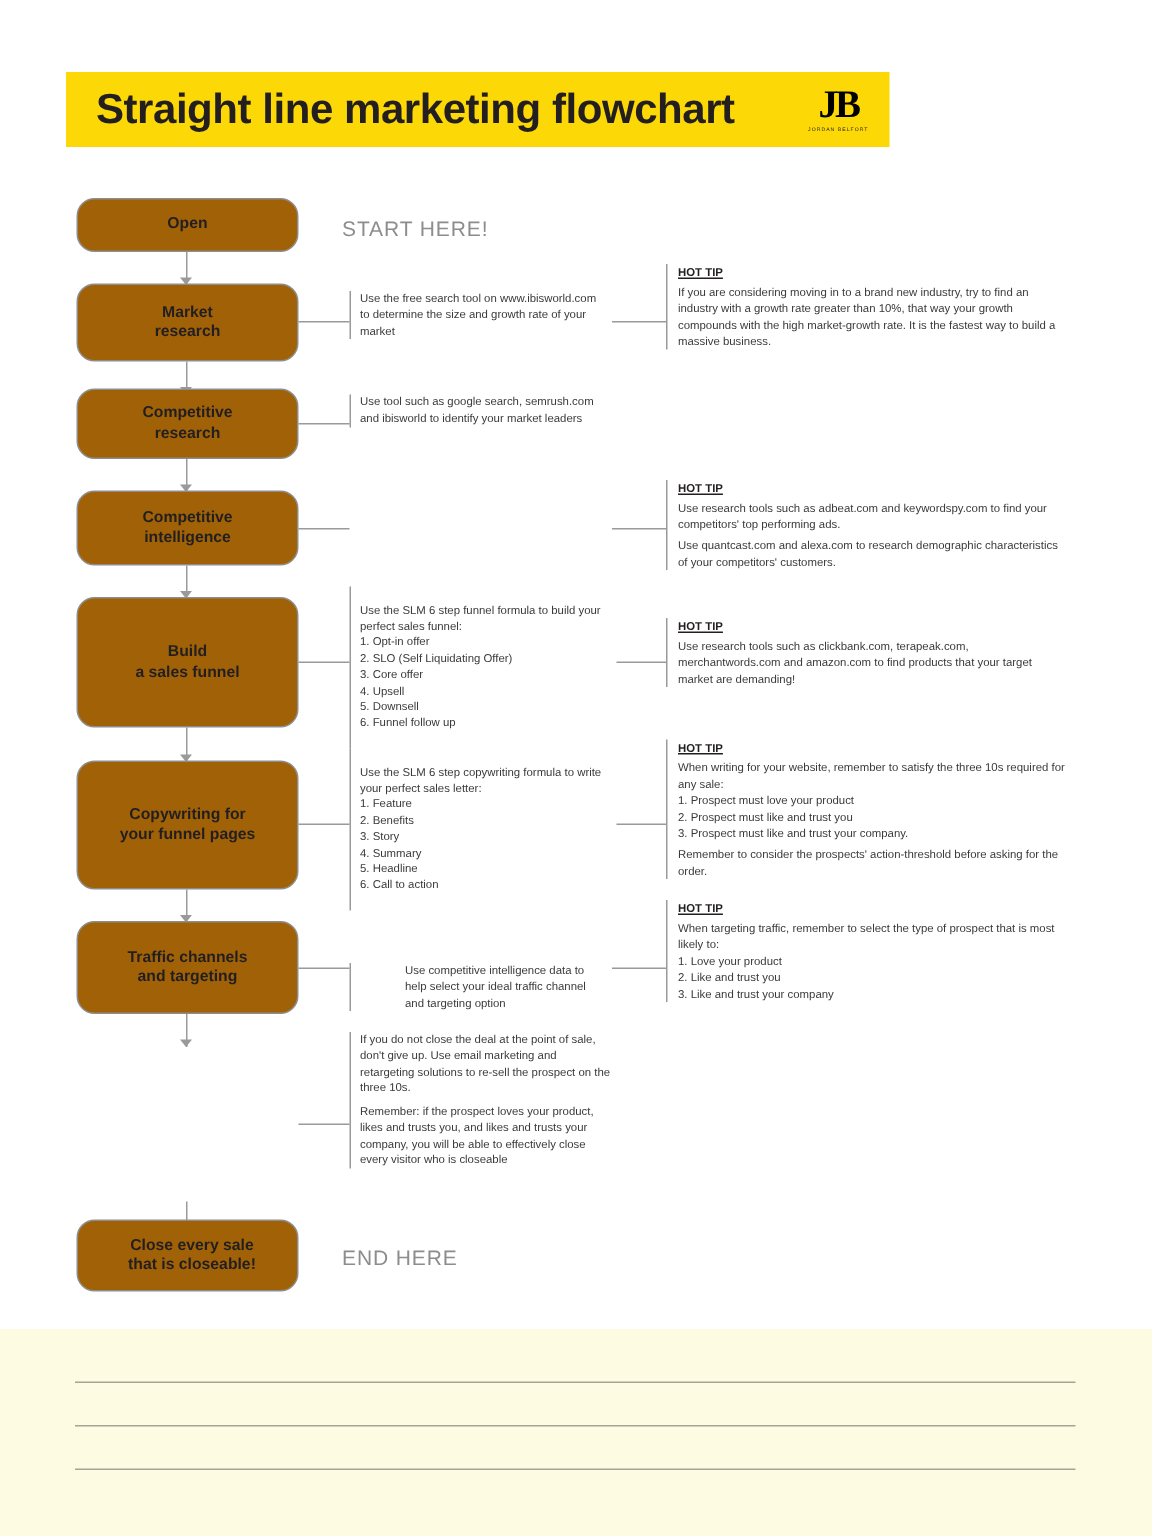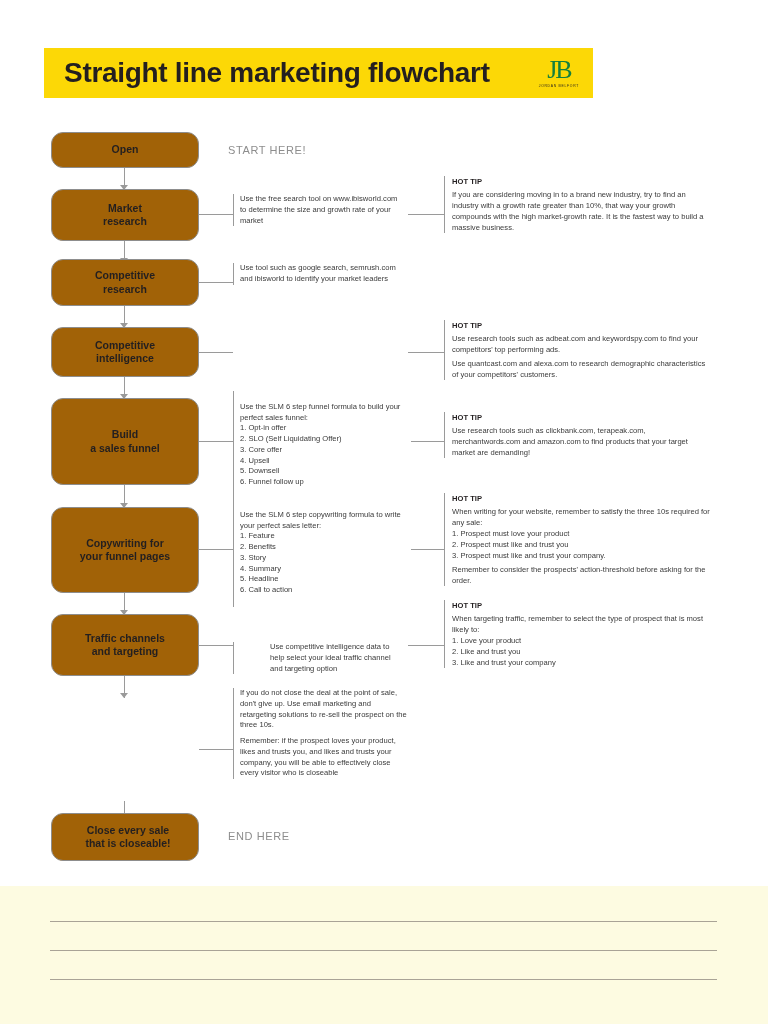--- a/index.html
+++ b/index.html
@@ -18,21 +18,21 @@
     background: #FCD806;
     display: flex; align-items: center; justify-content: space-between;
     padding: 0 14px 0 20px;
   }
   .header-title {
     font-size: 28px; font-weight: bold; color: #231f20;
     letter-spacing: -0.3px; line-height: 1;
     font-family: "Liberation Sans", sans-serif;
   }
   .logo-wrap { display: flex; flex-direction: column; align-items: center; justify-content: center; }
-  .logo-mark { font-size: 26px; font-weight: normal; color: #15803d; line-height: 0.95;
+  .logo-mark { font-size: 26px; font-weight: bold; color: #000000; line-height: 0.95;
                font-family: "Liberation Serif", serif; letter-spacing: -2px; }
   .logo-sub { font-size: 3.4px; color: #231f20; letter-spacing: 0.7px; margin-top: 2px;
               font-family: "Liberation Sans", sans-serif; }
 
   
   .flow { position: absolute; left: 0; top: 118px; width: 768px; height: 760px; }
 
   .node {
     position: absolute; left: 51px;
     width: 148px;
@@ -73,27 +73,27 @@
 
   .tip {
     position: absolute;
     border-left: 1px solid #9a9a9a;
     padding-left: 7px;
     font-size: 7.6px;
     line-height: 1.45;
     color: #3a3a3a;
     width: 268px;
   }
-  .tip-title { font-weight: bold; color: #231f20; font-size: 7.6px; margin-bottom: 2px; }
+  .tip-title { font-weight: bold; color: #231f20; font-size: 7.6px; margin-bottom: 2px; text-decoration: underline; }
   .tip p { margin: 0; }
   .tip p + p { margin-top: 3px; }
 
   .marker {
     position: absolute;
-    font-size: 11px; color: #8d8d8d; letter-spacing: 0.6px;
+    font-size: 14px; color: #8d8d8d; letter-spacing: 0.6px;
   }
 
   
   .notes-band {
     position: absolute; left: 0; top: 886px; width: 768px; height: 138px;
     background: #FDFBE1;
   }
   .note-line {
     position: absolute; left: 50px; width: 667px; height: 1px;
     background: #a9a396;

